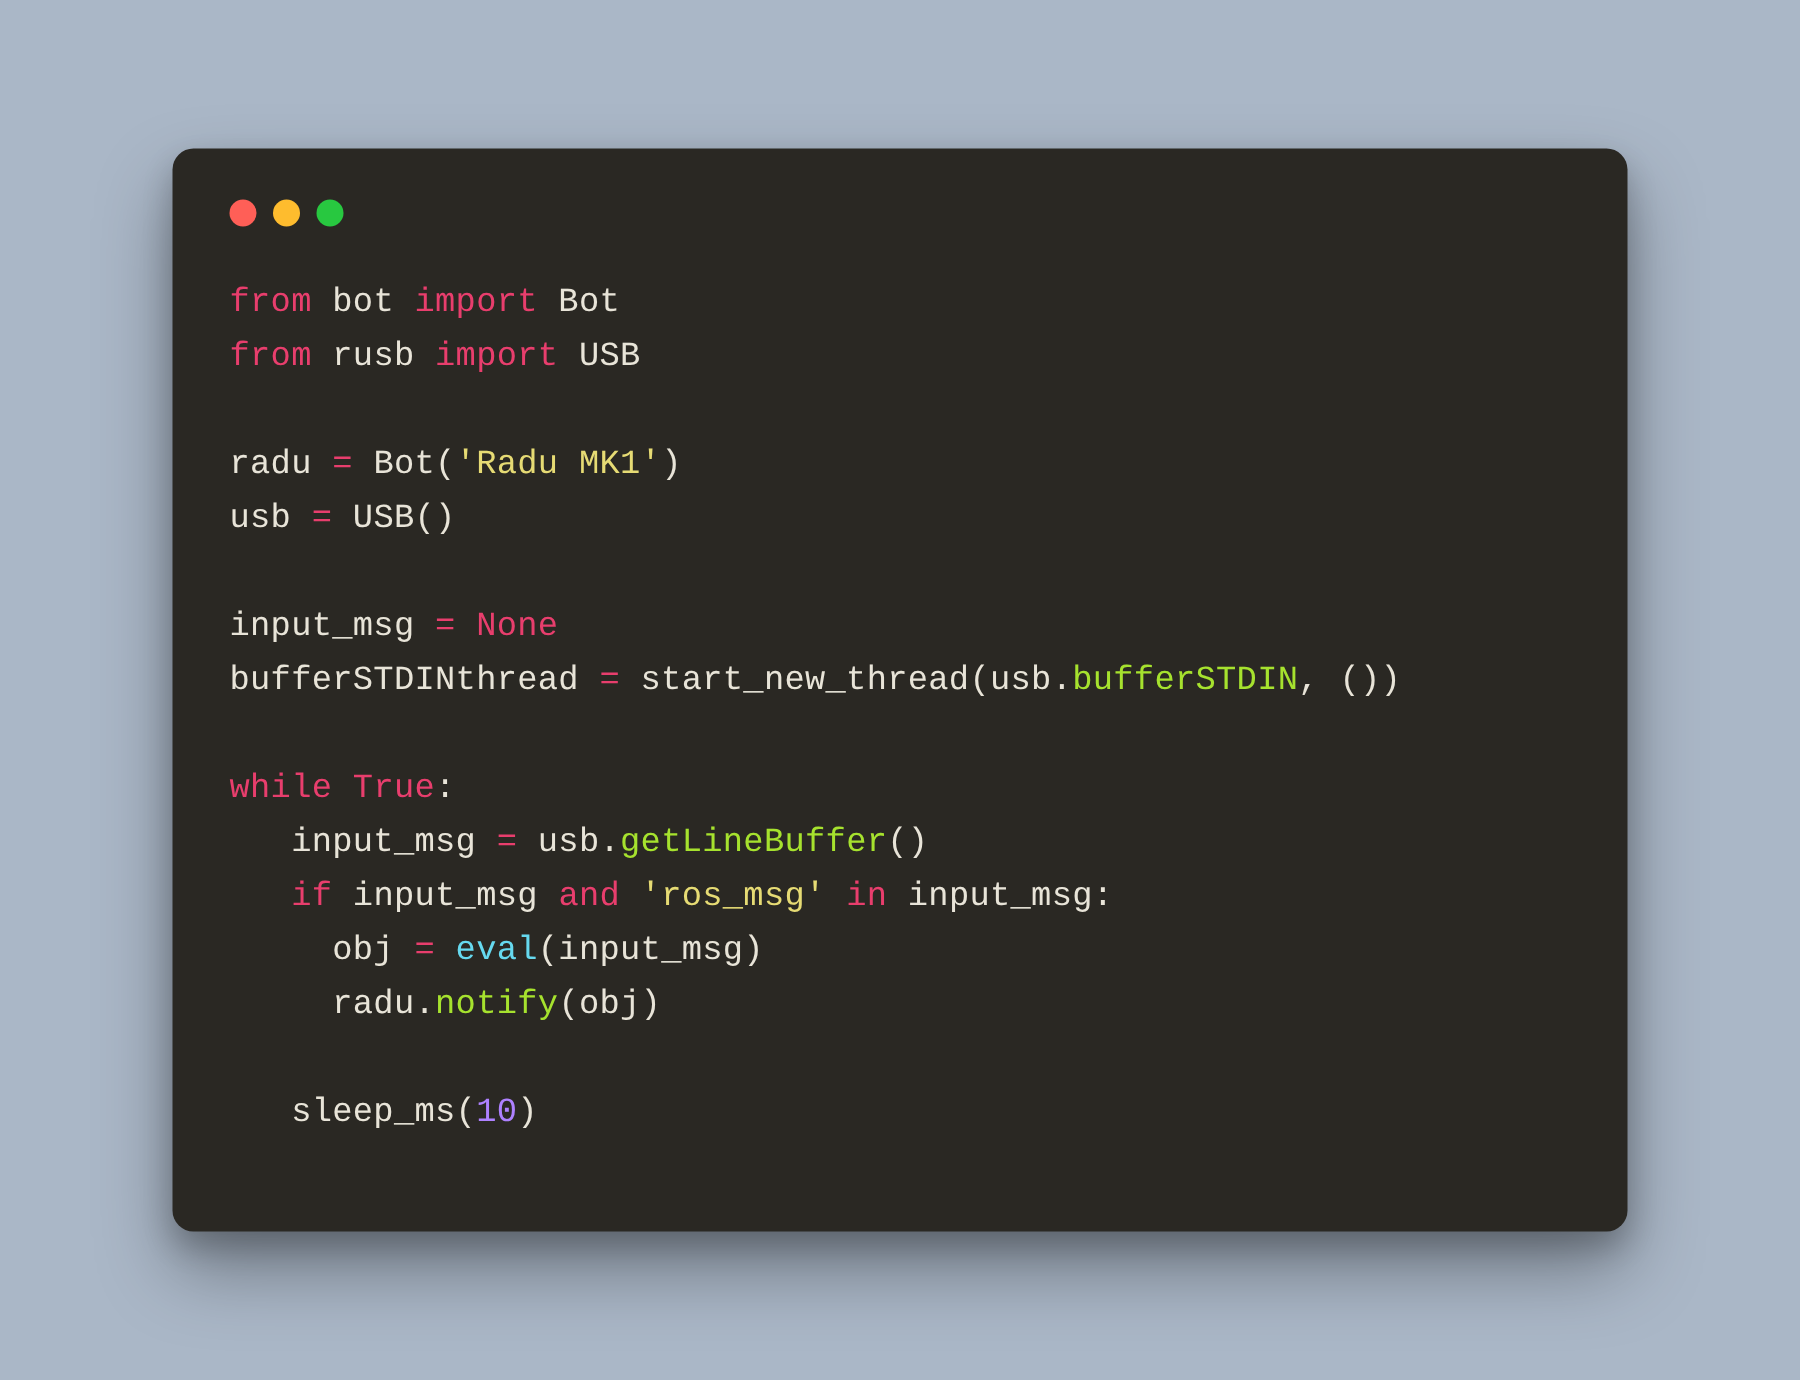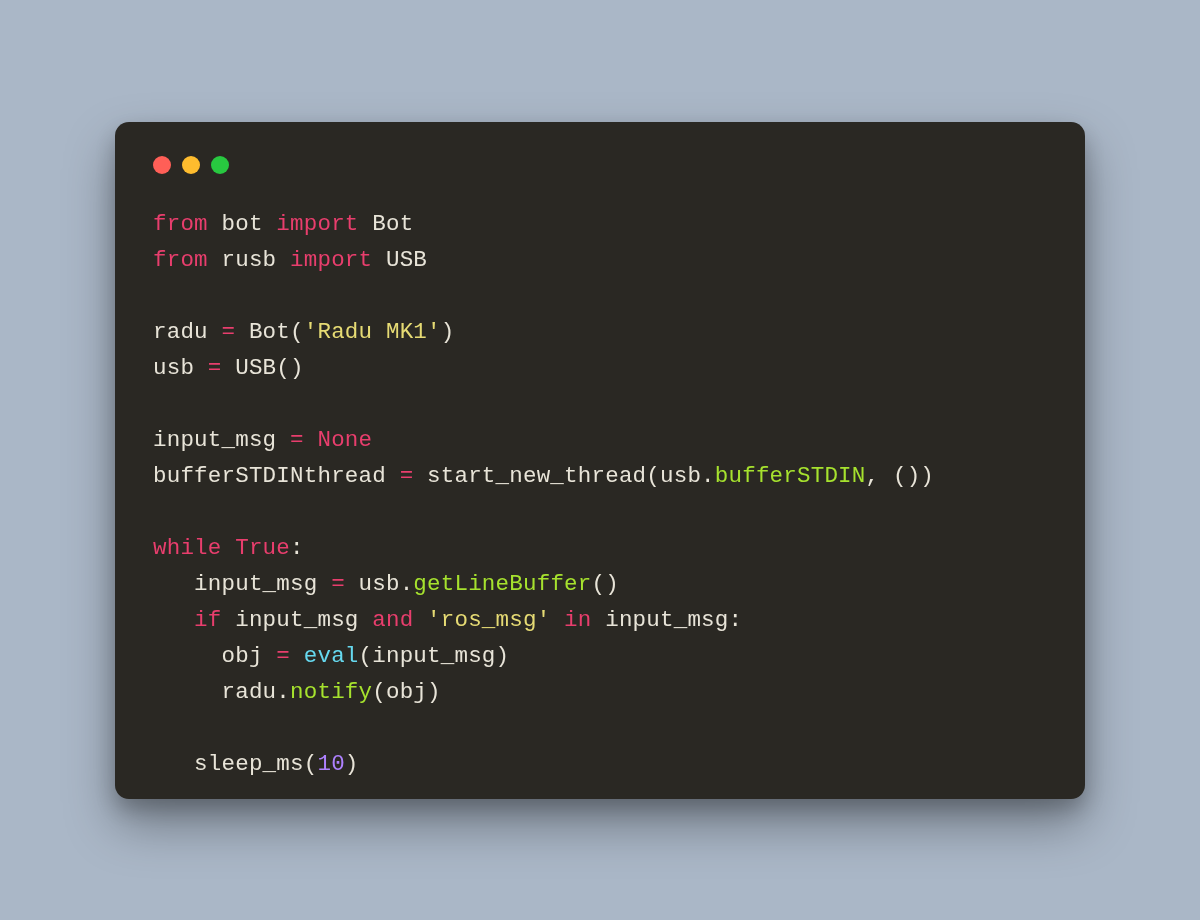--- a/index.html
+++ b/index.html
@@ -14,21 +14,21 @@
       display: flex;
       align-items: center;
       justify-content: center;
       font-family: "SF Mono", "Monaco", "Menlo", "Consolas", "Courier New", monospace;
     }
     .window {
       width: 970px;
       background: #2a2823;
       border-radius: 14px;
       box-shadow: 0 25px 50px rgba(0,0,0,0.35), 0 10px 20px rgba(0,0,0,0.2);
-      padding: 30px 38px 17px 38px;
+      padding: 30px 38px 62px 38px;
     }
     .traffic-lights {
       display: flex;
       gap: 11px;
       margin-bottom: 32px;
       margin-top: 4px;
     }
     .traffic-light {
       width: 18px;
       height: 18px;

